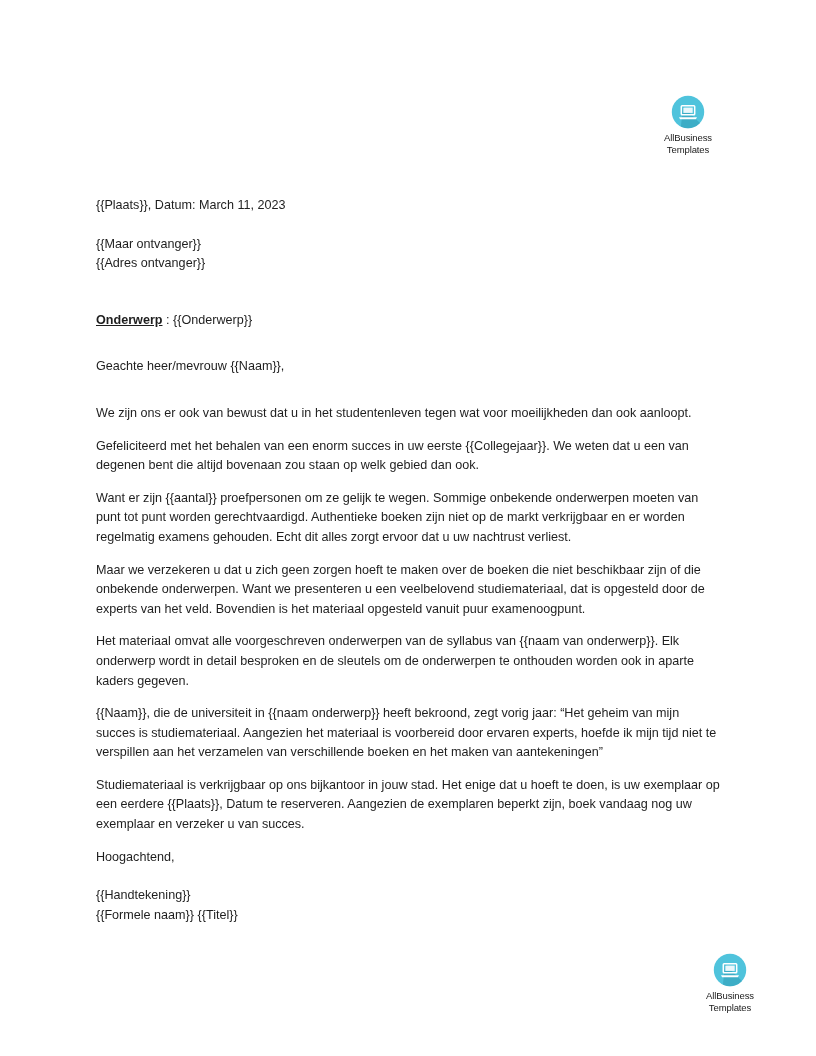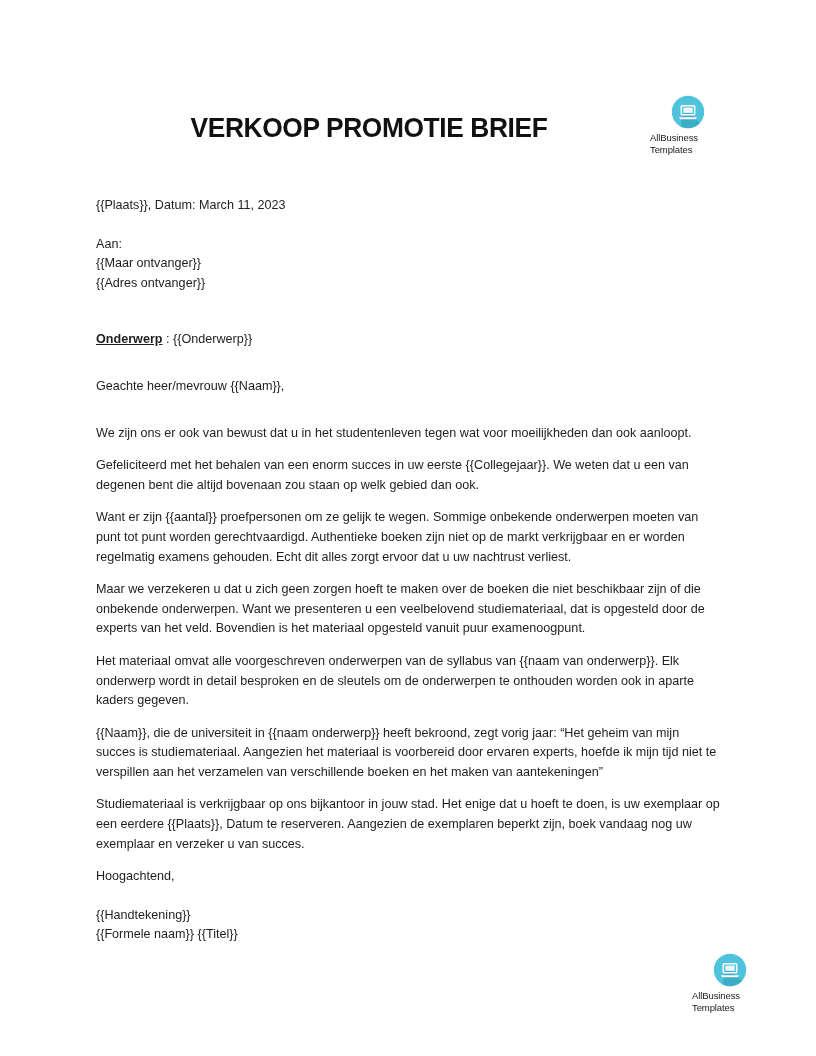--- a/index.html
+++ b/index.html
@@ -43,21 +43,21 @@
     white-space: nowrap;
     font-stretch: condensed;
     transform: scaleX(0.94);
     transform-origin: center center;
   }
 
   
   .logo {
     position: absolute;
     width: 76px;
-    text-align: left;
+    text-align: center;
   }
   .logo.header-logo { left: 650px; top: 94px; }
   .logo.footer-logo { left: 692px; top: 952px; }
 
   .logo-mark {
     width: 36px;
     height: 36px;
     margin: 0 auto 2px auto;
     position: relative;
   }
@@ -90,23 +90,20 @@
   .gap-lg { height: 16px; }
   .gap-sm { height: 6px; }
 
   .bold { font-weight: 700; text-decoration: underline; }
 </style>
 </head>
 <body>
 
 <div class="page">
 
-  <div class="header">
-    <div class="doc-title">VERKOOP PROMOTIE BRIEF</div>
-  </div>
 
   <div class="logo header-logo">
     <div class="logo-mark">
       <svg width="36" height="36" viewBox="0 0 36 36">
         <defs>
           <clipPath id="cClipA">
               <circle cx="18" cy="18" r="16.2"></circle>
             </clipPath>
         </defs>
         <circle cx="18" cy="18" r="16.2" fill="#4FC3DC"></circle>
@@ -124,21 +121,20 @@
     </div>
   </div>
 
   <div class="content">
 
     <p>{{Plaats}}, Datum: March 11, 2023</p>
 
     <div class="gap-sm"></div>
 
     <div class="block">
-      <span class="line">Aan:</span>
       <span class="line">{{Maar ontvanger}}</span>
       <span class="line">{{Adres ontvanger}}</span>
     </div>
 
     <div class="gap-lg"></div>
 
     <p><span class="bold">Onderwerp</span><span> : {{Onderwerp}}</span></p>
 
     <div class="gap-sm"></div>
 

